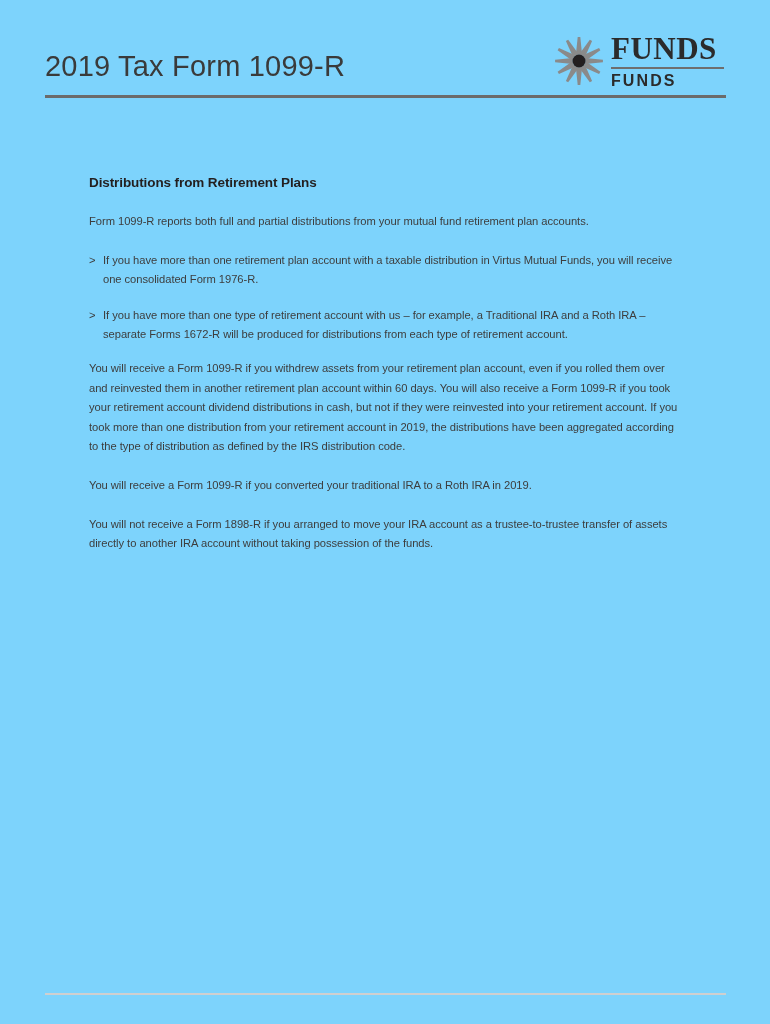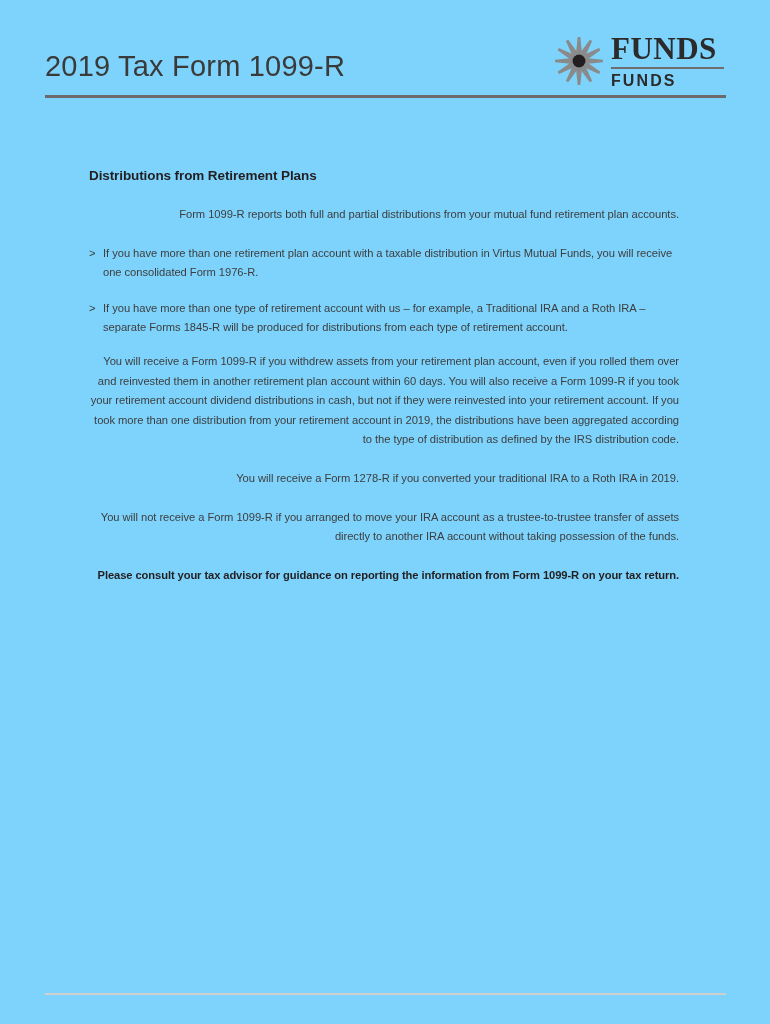--- a/index.html
+++ b/index.html
@@ -103,31 +103,30 @@
     left: 89px;
     top: 168px;
     width: 590px;
   }
 
   .section-heading {
     font-size: 13.5px;
     font-weight: bold;
     color: #231f20;
     letter-spacing: -0.1px;
-    margin: 0 0 21px 0;
+    margin: 7px 0 21px 0;
     line-height: 16px;
   }
 
   p.body-text {
     font-size: 11.2px;
     line-height: 19.6px;
     color: #3d3d3d;
     margin: 0 0 19px 0;
     letter-spacing: -0.05px;
-    text-align: right;
   }
 
   p.body-text.bold {
     font-weight: bold;
     color: #231f20;
     letter-spacing: -0.1px;
   }
 
   ul.bullets {
     list-style: none;
@@ -234,31 +233,30 @@
 
     <p class="body-text">Form 1099-R reports both full and partial distributions from your mutual fund retirement plan accounts.</p>
 
     <ul class="bullets">
       <li>
         <span class="bullet-marker">&gt;</span>
         <span>If you have more than one retirement plan account with a taxable distribution in Virtus Mutual Funds, you will receive one consolidated Form 1976-R.</span>
       </li>
       <li>
         <span class="bullet-marker">&gt;</span>
-        <span>If you have more than one type of retirement account with us – for example, a Traditional IRA and a Roth IRA – separate Forms 1845-R will be produced for distributions from each type of retirement account.</span>
+        <span>If you have more than one type of retirement account with us – for example, a Traditional IRA and a Roth IRA – separate Forms 1672-R will be produced for distributions from each type of retirement account.</span>
       </li>
     </ul>
 
 
     <p class="body-text">You will receive a Form 1099-R if you withdrew assets from your retirement plan account, even if you rolled them over and reinvested them in another retirement plan account within 60 days. You will also receive a Form 1099-R if you took your retirement account dividend distributions in cash, but not if they were reinvested into your retirement account. If you took more than one distribution from your retirement account in 2019, the distributions have been aggregated according to the type of distribution as defined by the IRS distribution code.</p>
 
-    <p class="body-text">You will receive a Form 1278-R if you converted your traditional IRA to a Roth IRA in 2019.</p>
-
-    <p class="body-text">You will not receive a Form 1099-R if you arranged to move your IRA account as a trustee-to-trustee transfer of assets directly to another IRA account without taking possession of the funds.</p>
-
-
-    <p class="body-text bold">Please consult your tax advisor for guidance on reporting the information from Form 1099-R on your tax return.</p>
+    <p class="body-text">You will receive a Form 1099-R if you converted your traditional IRA to a Roth IRA in 2019.</p>
+
+    <p class="body-text">You will not receive a Form 1898-R if you arranged to move your IRA account as a trustee-to-trustee transfer of assets directly to another IRA account without taking possession of the funds.</p>
+
+
 
   </div>
 
   <div class="footer-rule"></div>
 
 </div>
 
 </body></html>

